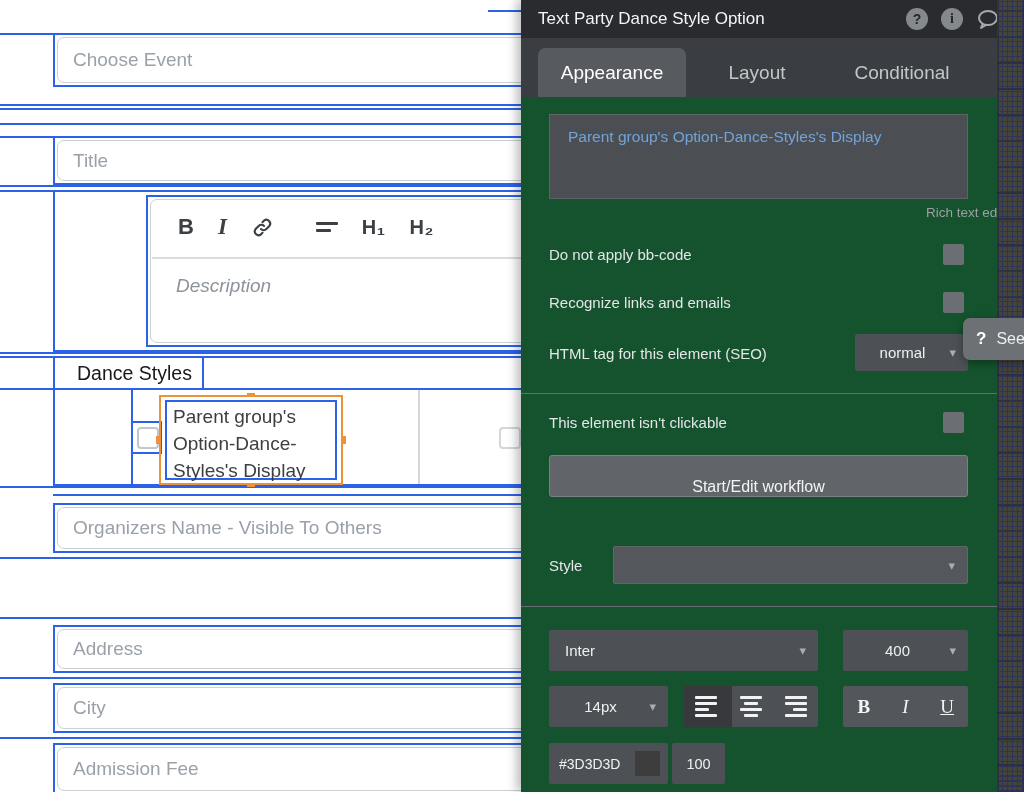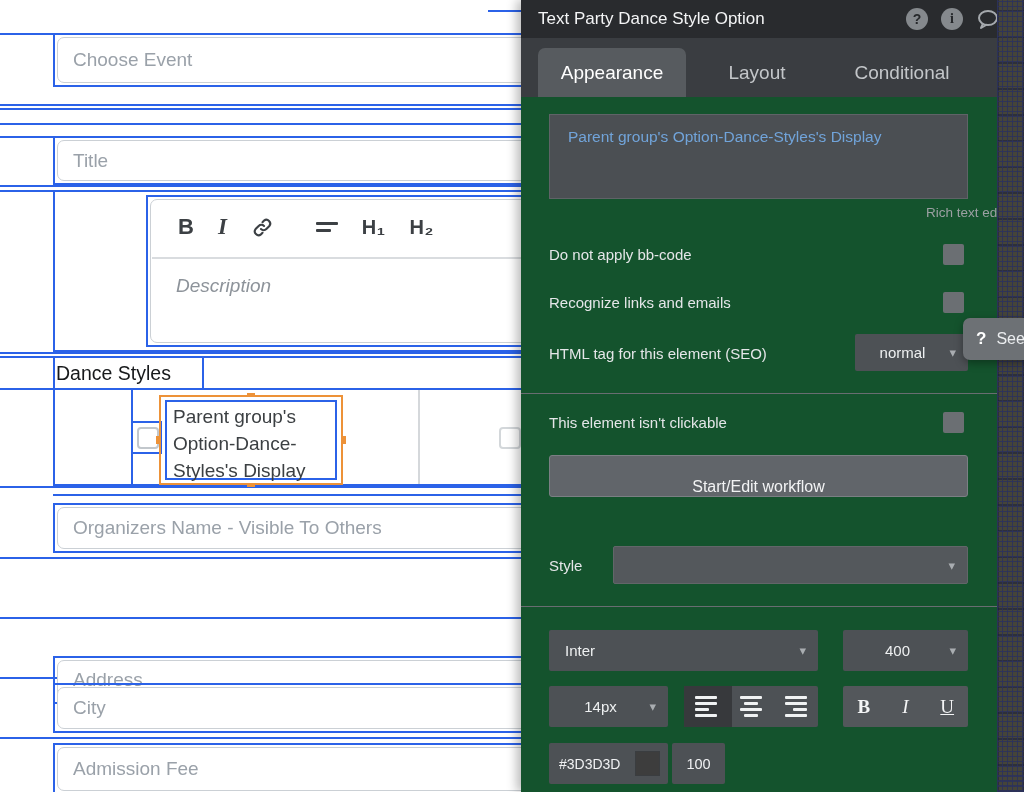--- a/index.html
+++ b/index.html
@@ -163,21 +163,21 @@
               <i style="width:15px;"></i>
           </span>
           <span class="rt-h">H₁</span>
           <span class="rt-h">H₂</span>
         </div>
         <div class="rt-divider"></div>
         <div class="rt-placeholder">Description</div>
       </div>
     </div>
 
-    <div class="bluebox" style="left:53px; top:356px; width:151px; height:34px; display:flex; align-items:center; padding-left:1px; font-size:19.5px; color:#17191b;">
+    <div class="bluebox" style="left:53px; top:356px; width:151px; height:34px; display:flex; align-items:center; padding-left:22px; font-size:19.5px; color:#17191b;">
       <span>Dance Styles</span>
     </div>
 
     <div class="bluebox" style="left:53px; top:388px; width:470px; height:98px;">
       <div style="position:absolute; left:76px; top:0; width:2px; height:100%; background:#2b62e8;"></div>
       <div class="bluebox" style="left:76px; top:31px; width:31px; height:33px; border-width:2px;"></div>
       <div class="canvas-checkbox" style="left:82px; top:37px;"></div>
 
       <div style="position:absolute; left:104px; top:5px; width:184px; height:90px; border:2px solid #ed9238;">
         <div class="handle" style="left:50%; top:-4px; width:8px; height:4px; margin-left:-4px;"></div>
@@ -189,21 +189,21 @@
 
       <div style="position:absolute; left:363px; top:0; width:1.5px; height:100%; background:#d5d8db;"></div>
       <div class="canvas-checkbox" style="left:444px; top:37px; border-color:#d3d7da;"></div>
     </div>
 
     <div class="bluebox" style="left:53px; top:503px; width:470px; height:50px;">
       <div class="mockinput">
         <span>Organizers Name - Visible To Others</span>
       </div>
     </div>
-    <div class="bluebox" style="left:53px; top:656px; width:470px; height:48px;">
+    <div class="bluebox" style="left:53px; top:625px; width:470px; height:48px;">
       <div class="mockinput">
         <span>Address</span>
       </div>
     </div>
     <div class="bluebox" style="left:53px; top:683px; width:470px; height:50px;">
       <div class="mockinput">
         <span>City</span>
       </div>
     </div>
     <div class="bluebox" style="left:53px; top:743px; width:470px; height:52px;">

